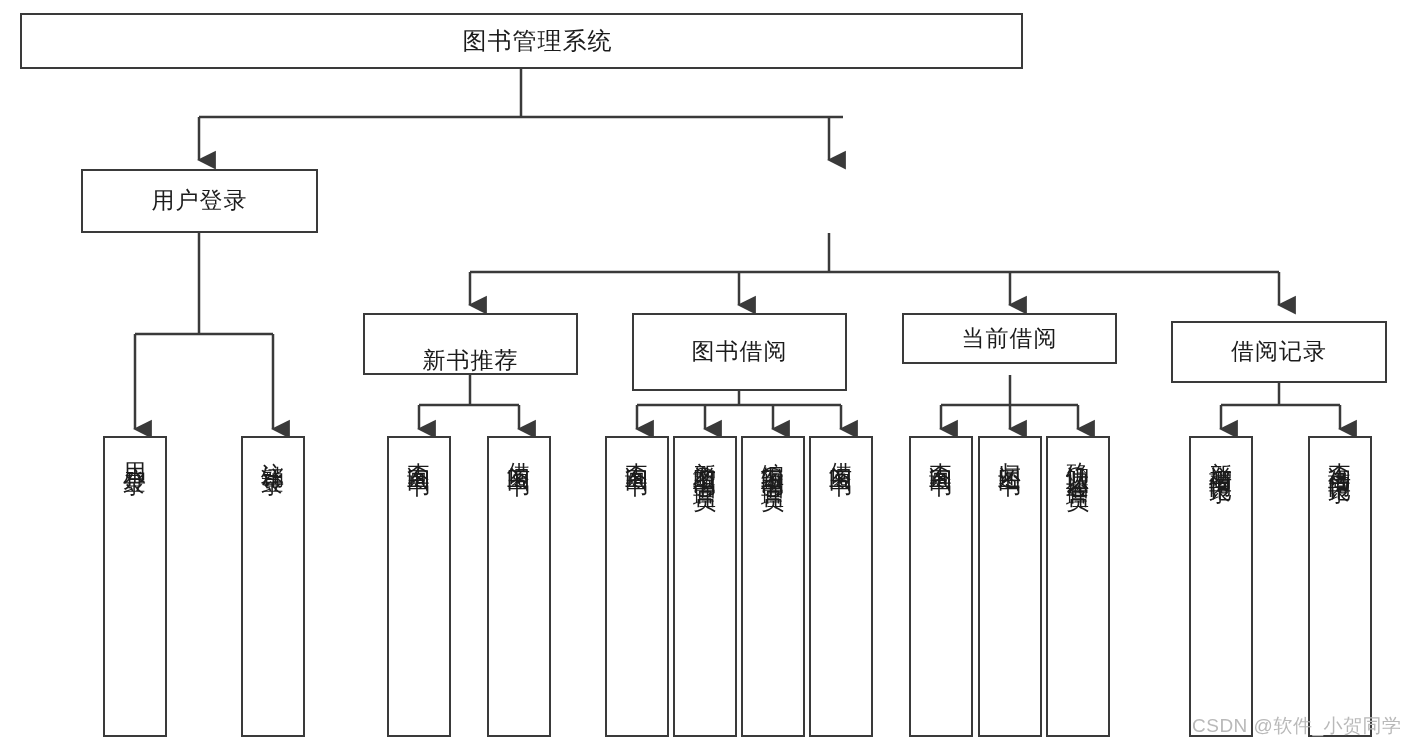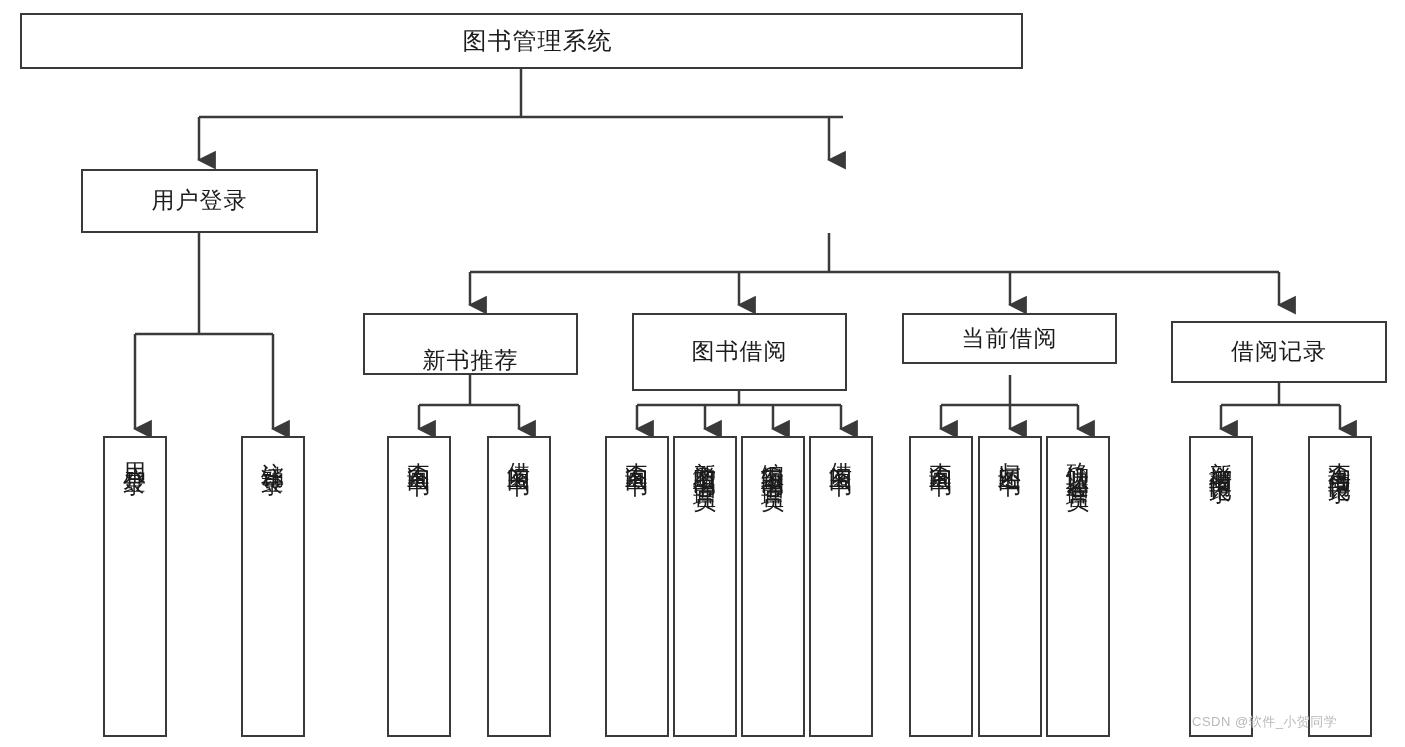--- a/index.html
+++ b/index.html
@@ -53,21 +53,21 @@
     text-orientation: upright;
     line-height: 1.05;
     letter-spacing: 4px;
     white-space: nowrap;
   }
   .node.root {
     font-size: 24px;
   }
   .watermark {
     position: absolute;
-    font-size: 13px;
+    font-size: 19px;
     color: #b9b9b9;
     white-space: nowrap;
     letter-spacing: 0.5px;
   }
 </style>
 </head>
 <body>
 
 <div id="canvas">
 

